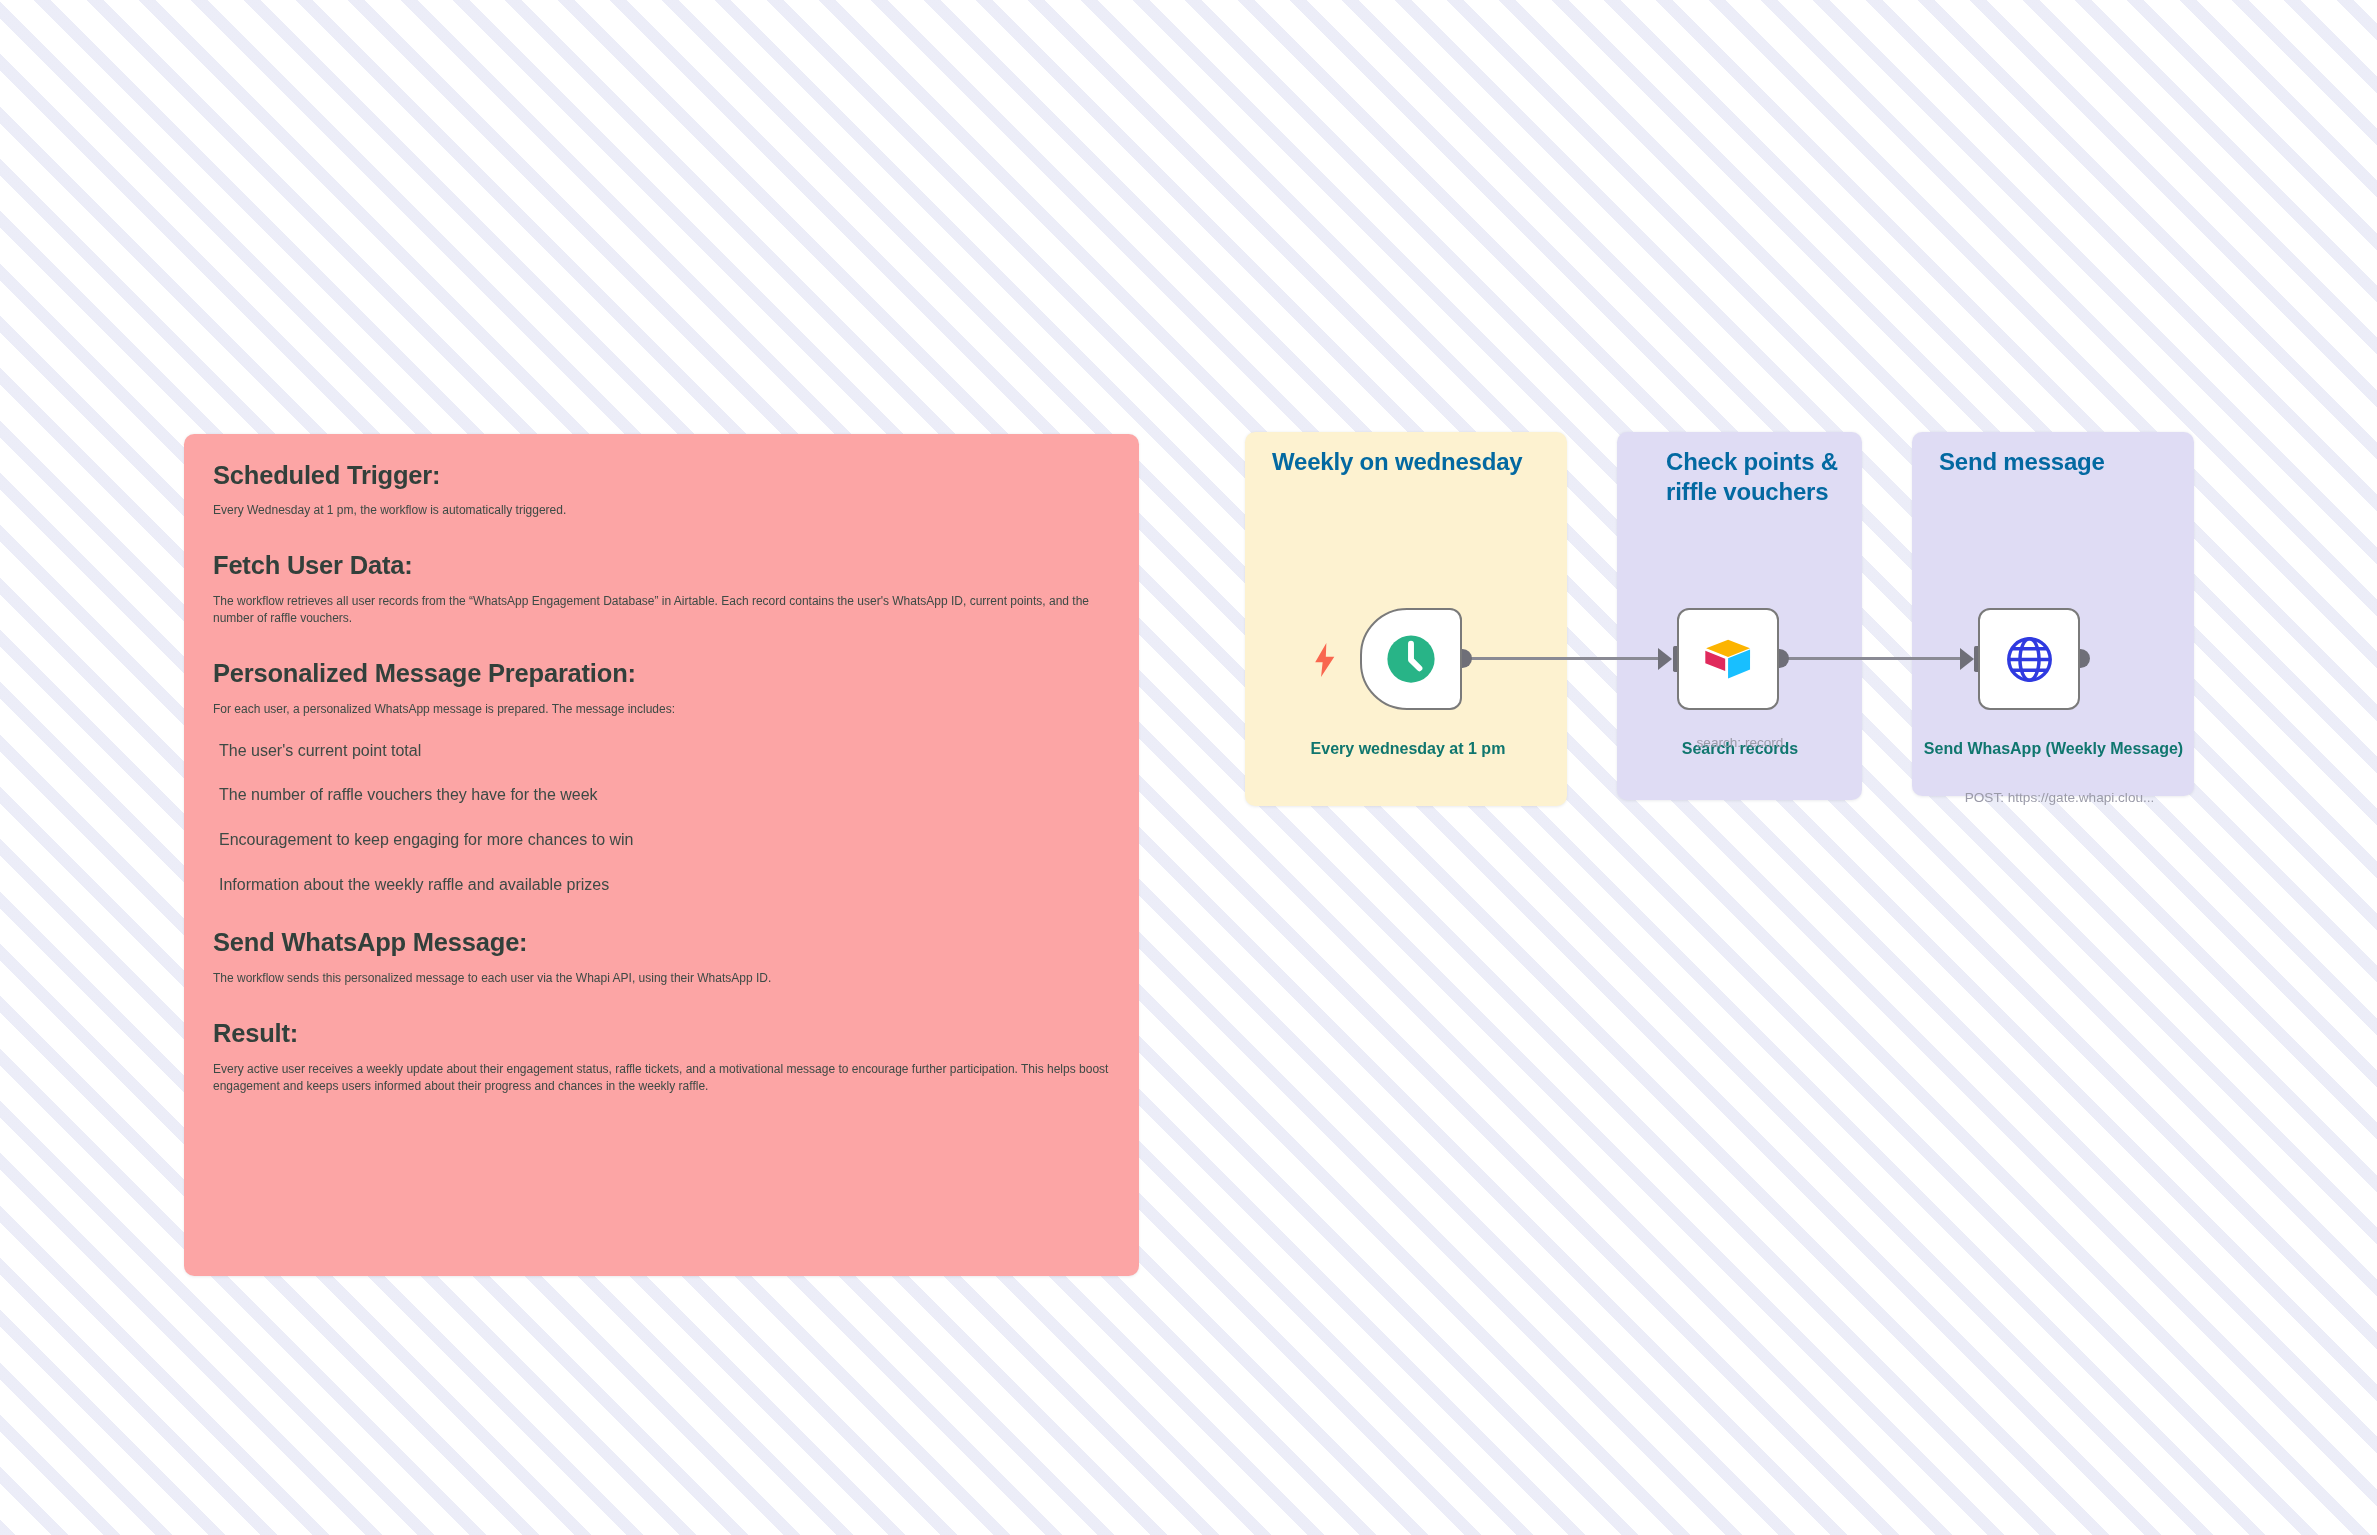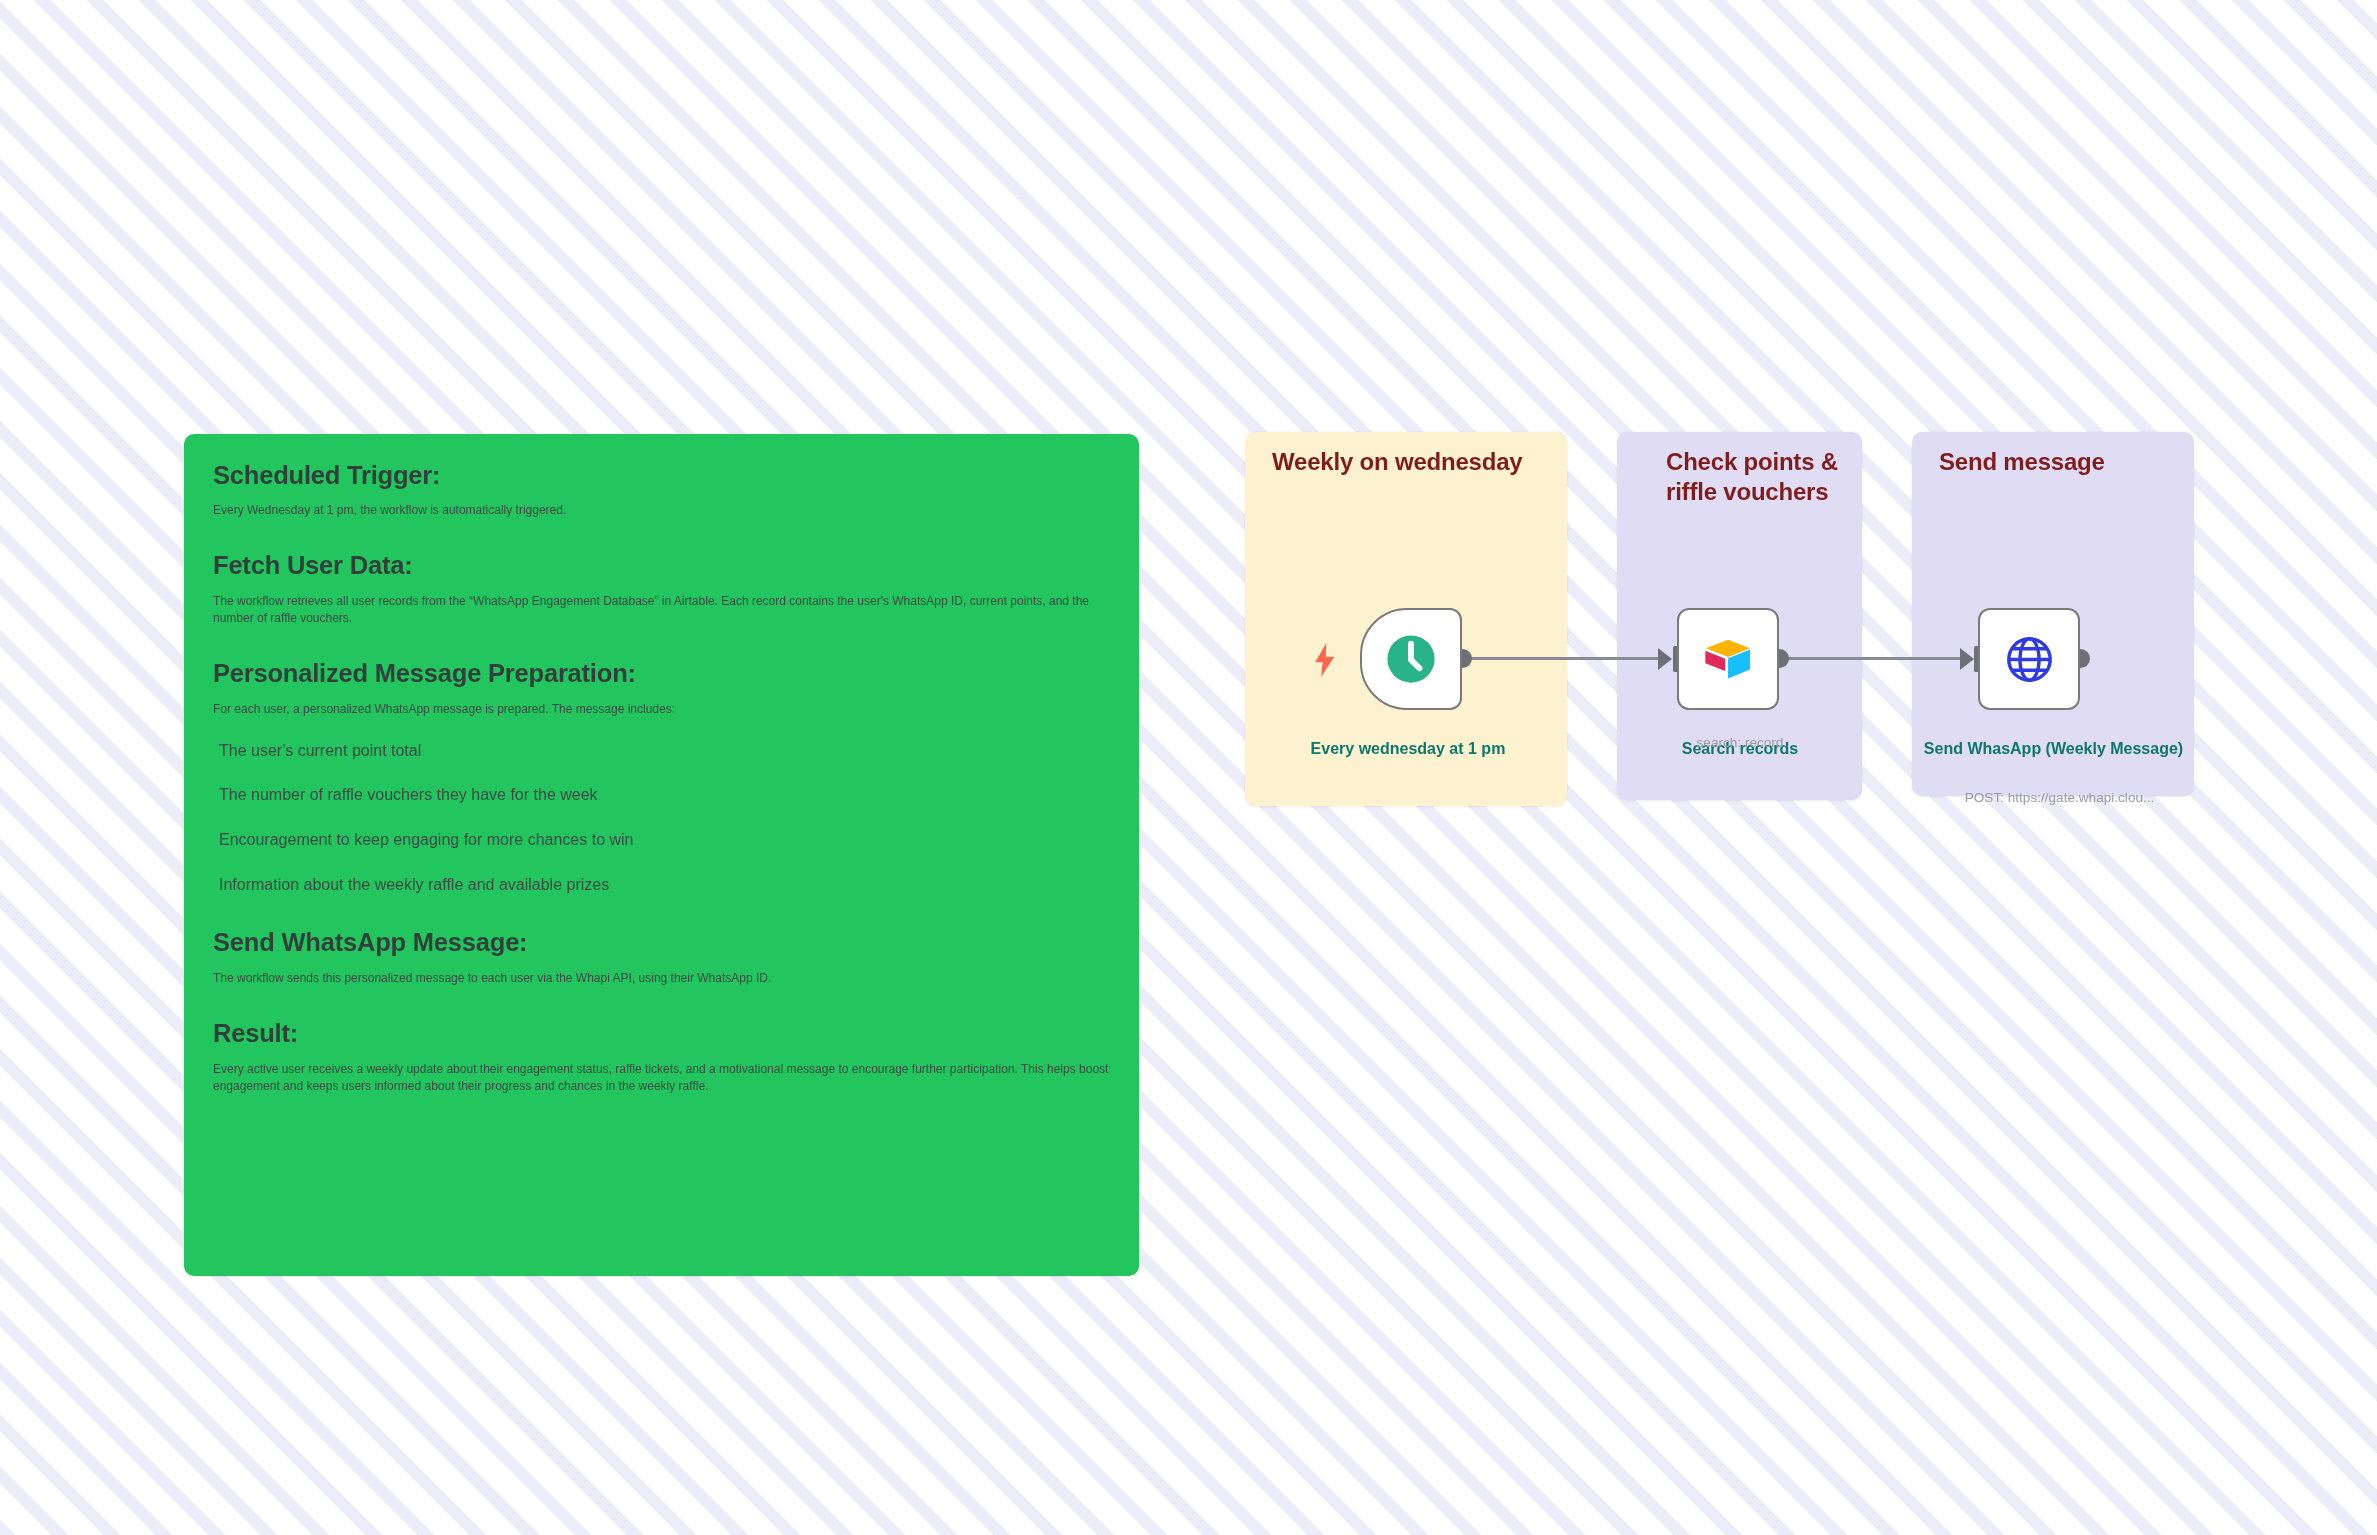--- a/index.html
+++ b/index.html
@@ -31,21 +31,21 @@
   .sticky {
     position: absolute;
     border-radius: 10.2px;
     box-sizing: border-box;
   }
   .sticky-green {
     left: 184px;
     top: 434px;
     width: 955px;
     height: 842px;
-    background: #22c55e;
+    background: #fca5a5;
     padding: 24px 29px 25.5px 29px;
     box-shadow: 0 0.9px 2.6px rgba(60, 70, 90, 0.10);
   }
   .sticky-yellow {
     left: 1245px;
     top: 432px;
     width: 322px;
     height: 374px;
     background: #fdf2d0;
     box-shadow: 0 0.9px 2.6px rgba(60, 70, 90, 0.10);
@@ -90,21 +90,21 @@
     color: #3d4a45;
     line-height: 1.42;
     margin: 22px 0 0 6px;
   }
 
   
   .node-title {
     position: absolute;
     font-size: 24px;
     font-weight: bold;
-    color: #7f1d1d;
+    color: #0369a1;
     line-height: 1.25;
     letter-spacing: -0.2px;
   }
   .node-title.t1 { left: 1272px; top: 447px; width: 255px; }
   .node-title.t2 { left: 1666px; top: 447px; width: 196px; }
   .node-title.t3 { left: 1939px; top: 447px; width: 247px; }
 
   .node-box {
     position: absolute;
     width: 102px;

